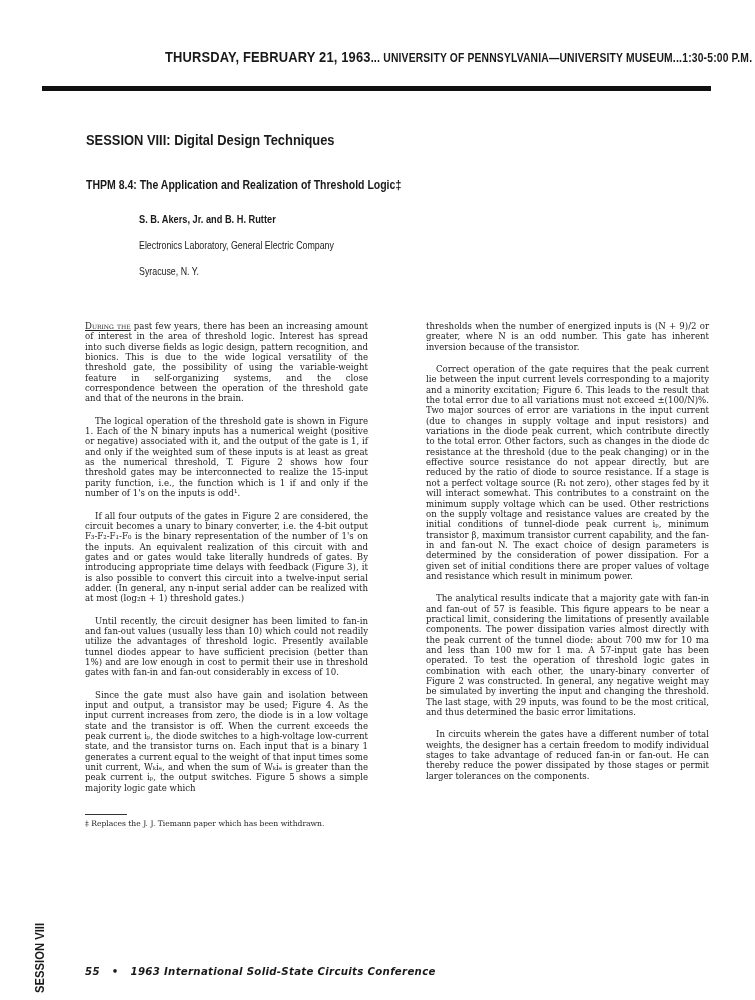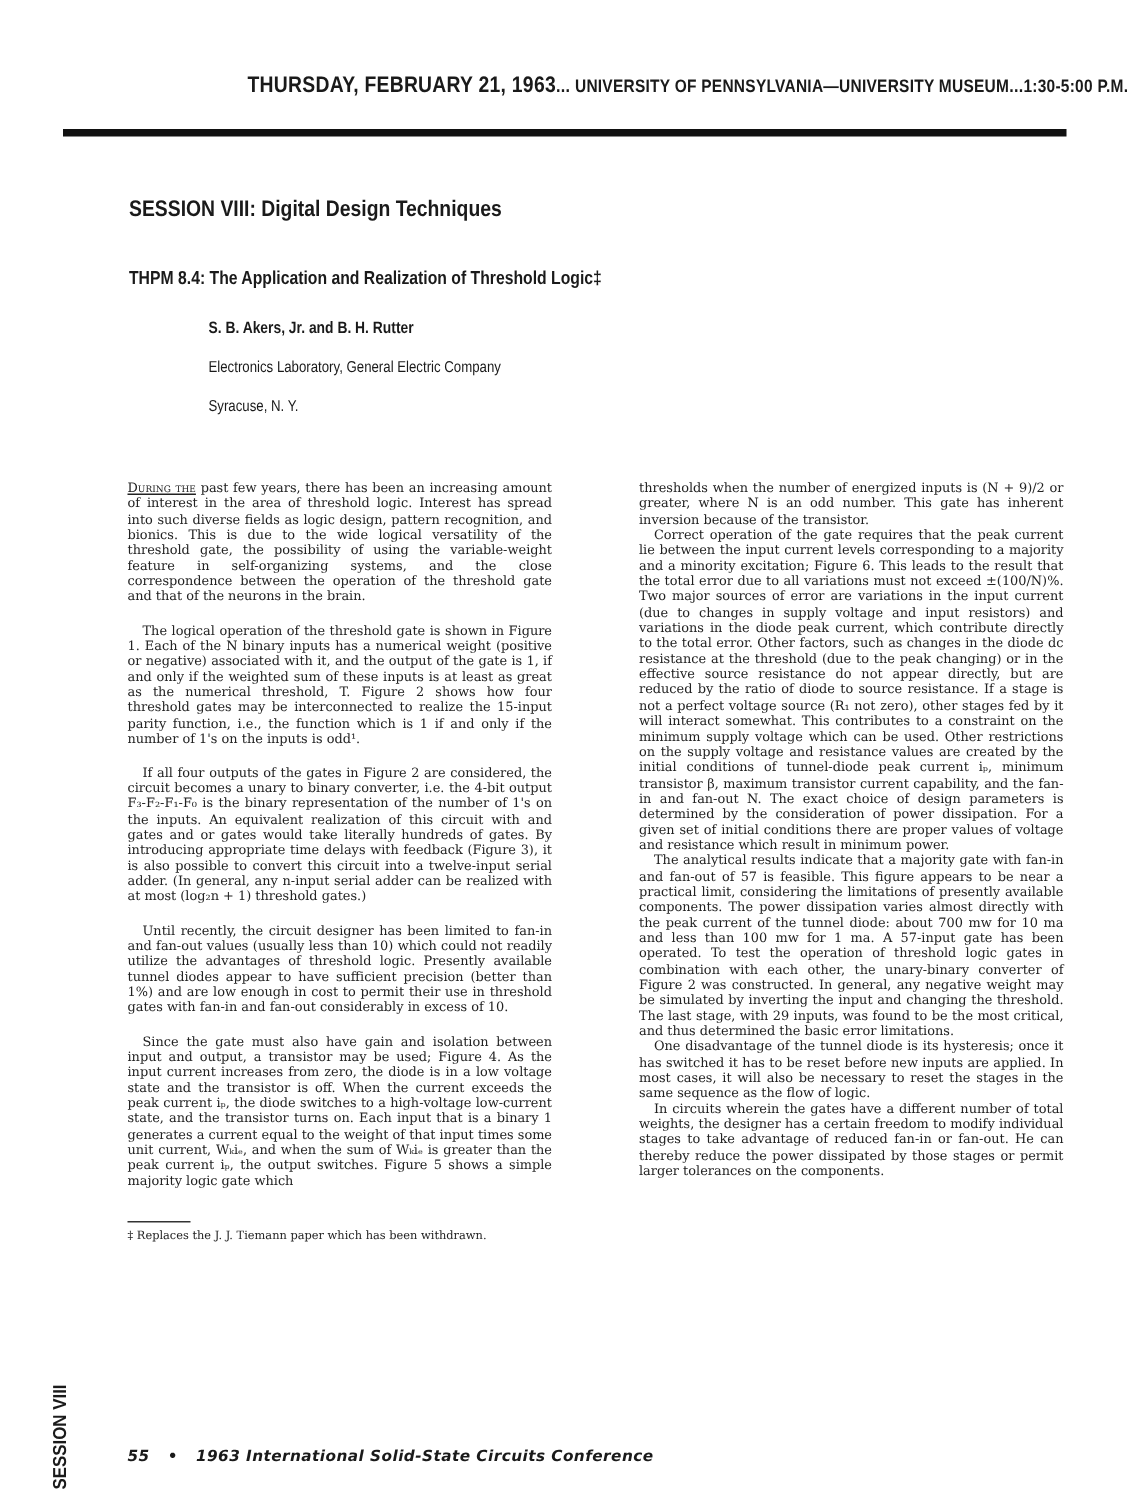--- a/index.html
+++ b/index.html
@@ -41,21 +41,21 @@
   }
   .col {
     position: absolute; top: 321px; width: 283px;
     font-family: "DejaVu Serif", serif; font-size: 8.6px; line-height: 10.35px;
     text-align: justify; color: #222;
   }
   .col-left { left: 85px; }
   .col-right { left: 426px; }
   .col p { margin: 0; text-indent: 10px; }
   .col p + p { margin-top: 12px; }
-  .col-right p + p { margin-top: 0; }
+  .col-right p + p { margin-top: 12px; }
   .col p.first { text-indent: 0; }
   .smallcaps { font-variant: small-caps; text-decoration: underline; }
   .fn-rule {
     position: absolute; left: 85px; top: 814px; width: 42px; height: 1px; background: #333;
   }
   .footnotes {
     position: absolute; left: 85px; top: 820px; width: 283px;
     font-family: "DejaVu Serif", serif; font-size: 7.6px; line-height: 8.4px; text-align: justify; color: #222;
   }
   .footnotes p { margin: 0; }
@@ -97,21 +97,20 @@
 
 <div class="fn-rule"></div>
 <div class="footnotes">
   <p>‡ Replaces the J. J. Tiemann paper which has been withdrawn.</p>
 </div>
 
 <div class="col col-right">
   <p class="first">thresholds when the number of energized inputs is (N + 9)/2 or greater, where N is an odd number. This gate has inherent inversion because of the transistor.</p>
   <p>Correct operation of the gate requires that the peak current lie between the input current levels corresponding to a majority and a minority excitation; Figure 6. This leads to the result that the total error due to all variations must not exceed ±(100/N)%. Two major sources of error are variations in the input current (due to changes in supply voltage and input resistors) and variations in the diode peak current, which contribute directly to the total error. Other factors, such as changes in the diode dc resistance at the threshold (due to the peak changing) or in the effective source resistance do not appear directly, but are reduced by the ratio of diode to source resistance. If a stage is not a perfect voltage source (R₁ not zero), other stages fed by it will interact somewhat. This contributes to a constraint on the minimum supply voltage which can be used. Other restrictions on the supply voltage and resistance values are created by the initial conditions of tunnel-diode peak current iₚ, minimum transistor β, maximum transistor current capability, and the fan-in and fan-out N. The exact choice of design parameters is determined by the consideration of power dissipation. For a given set of initial conditions there are proper values of voltage and resistance which result in minimum power.</p>
   <p>The analytical results indicate that a majority gate with fan-in and fan-out of 57 is feasible. This figure appears to be near a practical limit, considering the limitations of presently available components. The power dissipation varies almost directly with the peak current of the tunnel diode: about 700 mw for 10 ma and less than 100 mw for 1 ma. A 57-input gate has been operated. To test the operation of threshold logic gates in combination with each other, the unary-binary converter of Figure 2 was constructed. In general, any negative weight may be simulated by inverting the input and changing the threshold. The last stage, with 29 inputs, was found to be the most critical, and thus determined the basic error limitations.</p>
-  <p>One disadvantage of the tunnel diode is its hysteresis; once it has switched it has to be reset before new inputs are applied. In most cases, it will also be necessary to reset the stages in the same sequence as the flow of logic.</p>
   <p>In circuits wherein the gates have a different number of total weights, the designer has a certain freedom to modify individual stages to take advantage of reduced fan-in or fan-out. He can thereby reduce the power dissipated by those stages or permit larger tolerances on the components.</p>
 </div>
 
 <div class="footer">
   <span>55</span><span class="bullet">•</span><span>1963 International Solid-State Circuits Conference</span>
 </div>
 
 <div class="side-label">SESSION VIII</div>
 
 </body></html>

